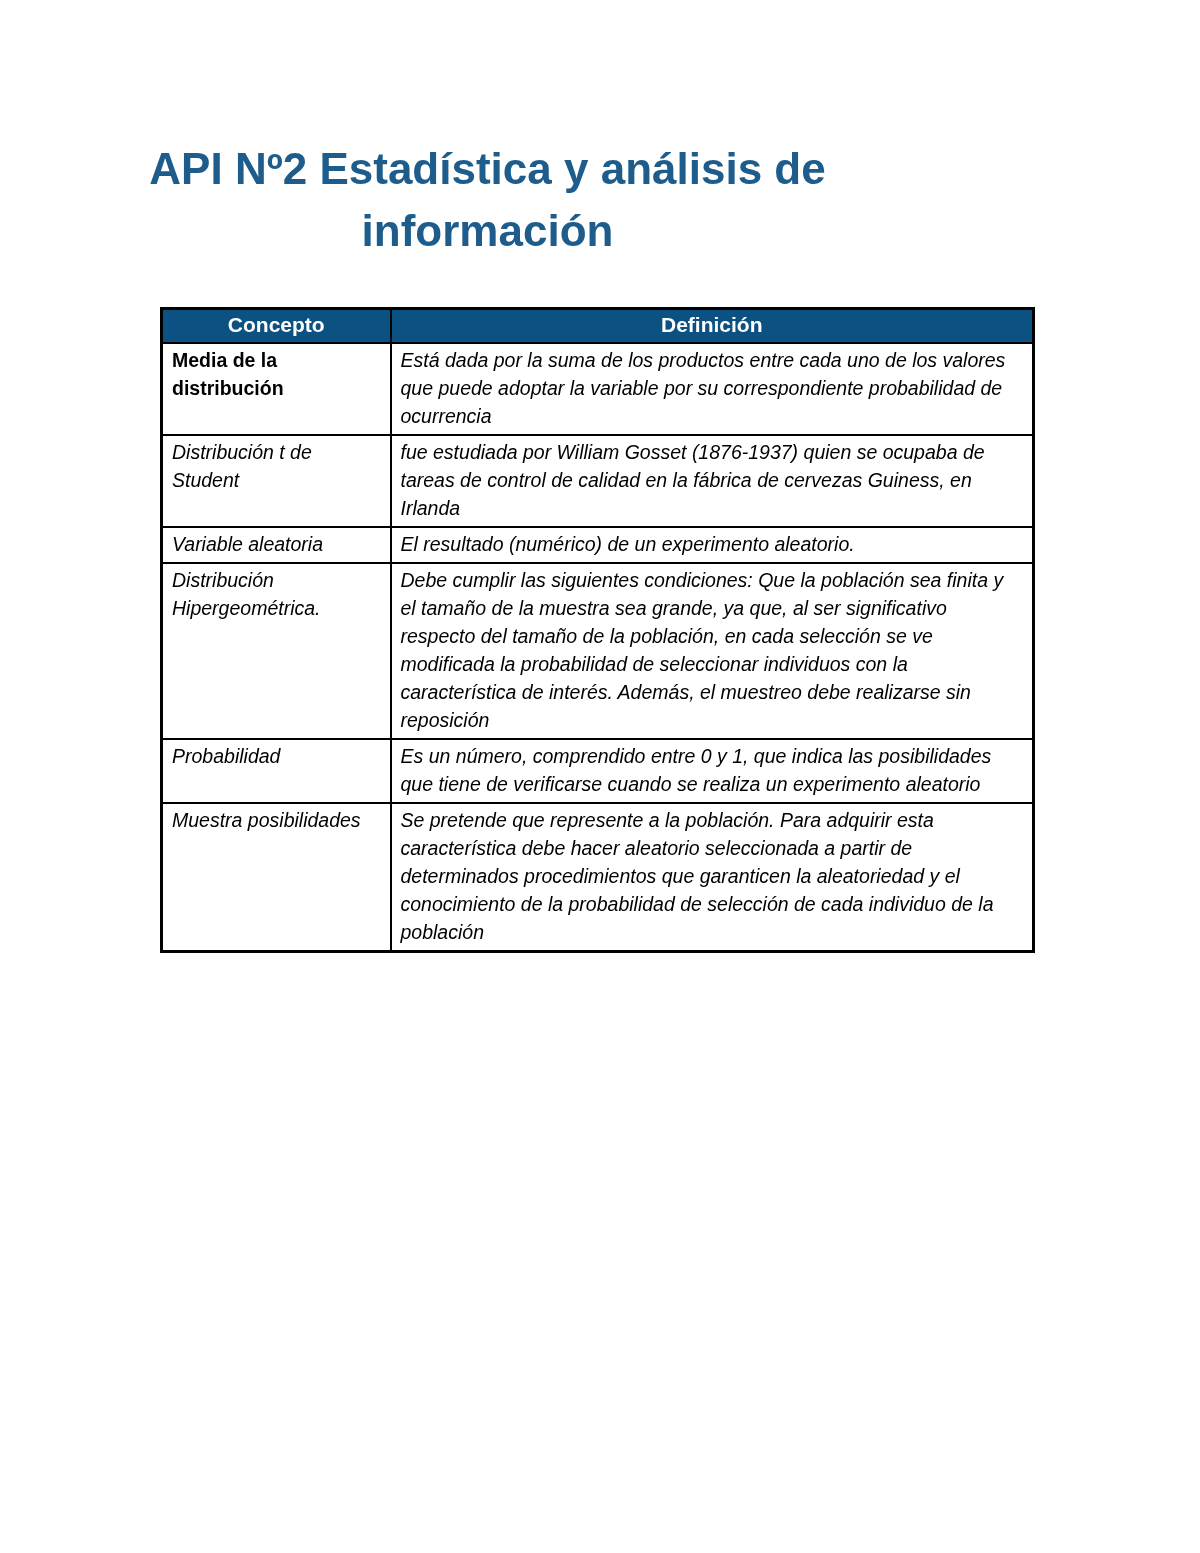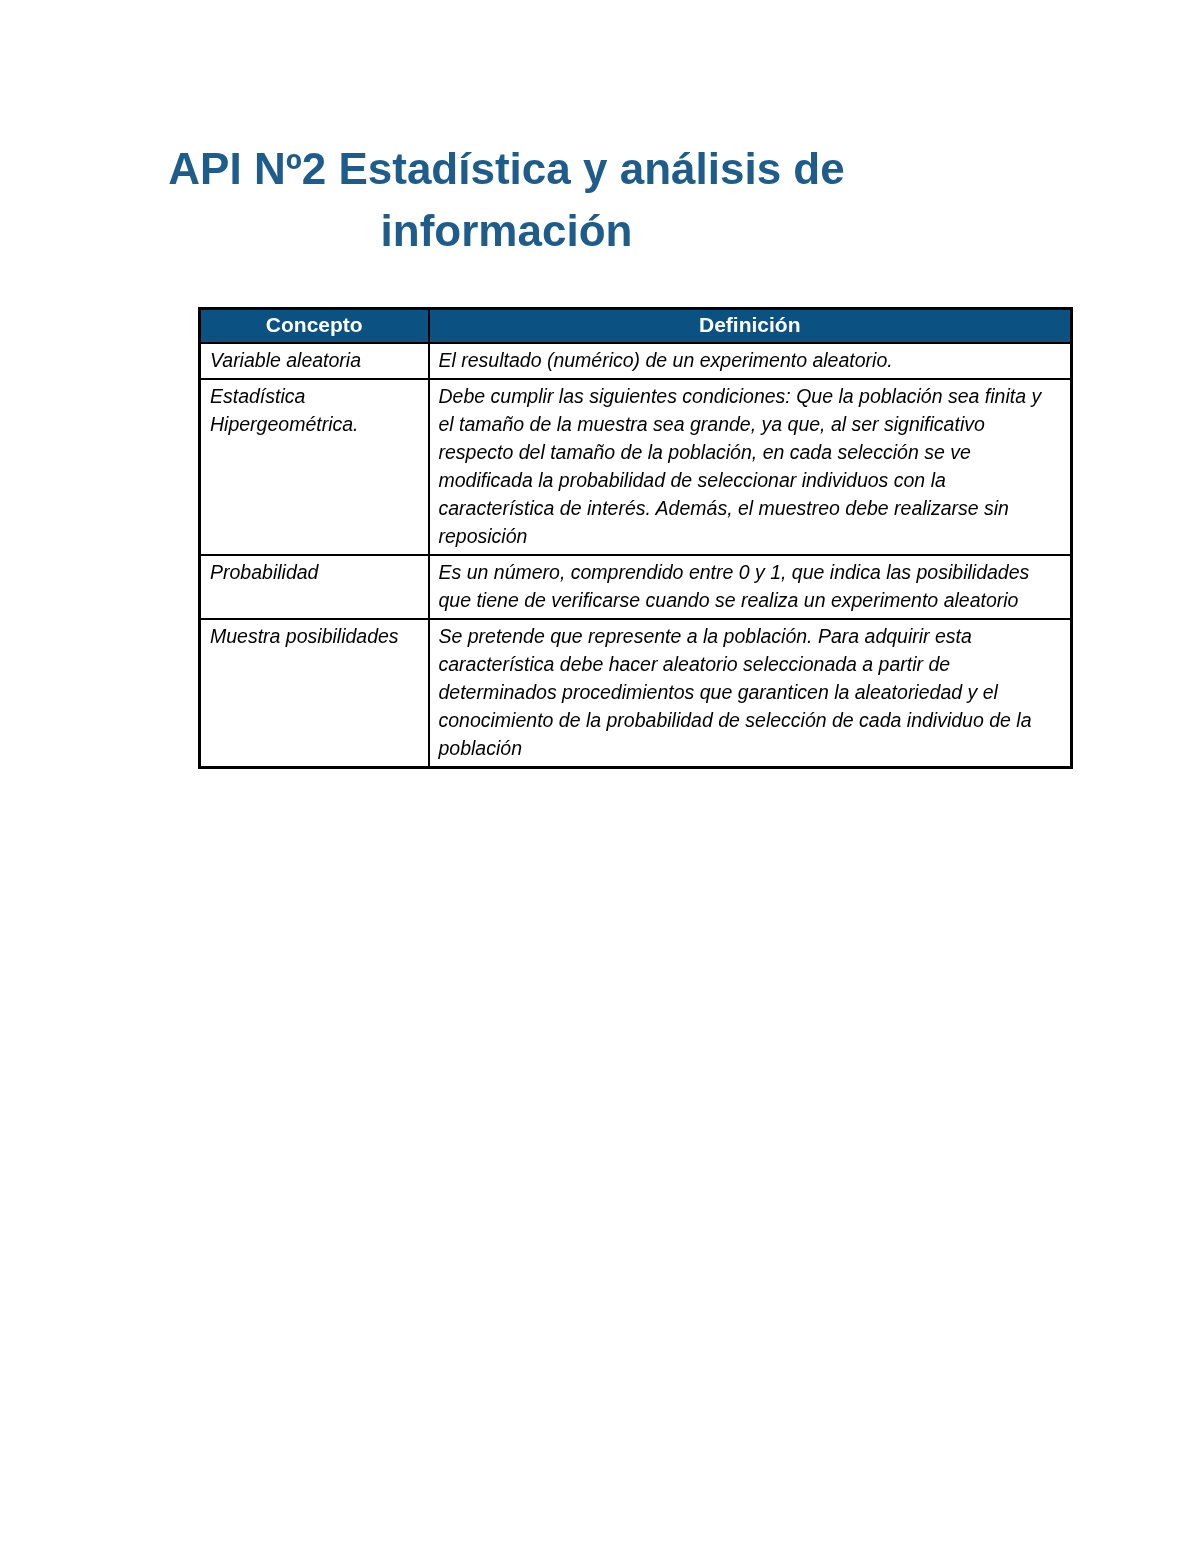--- a/index.html
+++ b/index.html
@@ -18,21 +18,20 @@
     width: 1200px;
     min-height: 1553px;
     font-family: "Liberation Sans", sans-serif;
     color: var(--body-text);
   }
   .page {
     width: 975px;
     min-height: 1553px;
     background: var(--page-bg);
     position: relative;
-    padding-left: 38px;
   }
   .doc-title {
     width: 880px;
     margin: 0 auto;
     padding-top: 138px;
     text-align: center;
     color: var(--title-color);
     font-size: 44px;
     font-weight: bold;
     line-height: 1.42;
@@ -85,25 +84,33 @@
       <col class="col-definicion">
     </colgroup>
     <thead>
       <tr>
         <th>Concepto</th>
         <th>Definición</th>
       </tr>
     </thead>
     <tbody>
       <tr>
+        <td class="cell-concepto concept-bold">Media de la distribución</td>
+        <td class="cell-definicion">Está dada por la suma de los productos entre cada uno de los valores que puede adoptar la variable por su correspondiente probabilidad de ocurrencia</td>
+      </tr>
+      <tr>
+        <td class="cell-concepto">Distribución t de Student</td>
+        <td class="cell-definicion">fue estudiada por William Gosset (1876-1937) quien se ocupaba de tareas de control de calidad en la fábrica de cervezas Guiness, en Irlanda</td>
+      </tr>
+      <tr>
         <td class="cell-concepto">Variable aleatoria</td>
         <td class="cell-definicion">El resultado (numérico) de un experimento aleatorio.</td>
       </tr>
       <tr>
-        <td class="cell-concepto">Estadística Hipergeométrica.</td>
+        <td class="cell-concepto">Distribución Hipergeométrica.</td>
         <td class="cell-definicion">Debe cumplir las siguientes condiciones: Que la población sea finita y el tamaño de la muestra sea grande, ya que, al ser significativo respecto del tamaño de la población, en cada selección se ve modificada la probabilidad de seleccionar individuos con la característica de interés. Además, el muestreo debe realizarse sin reposición</td>
       </tr>
       <tr>
         <td class="cell-concepto">Probabilidad</td>
         <td class="cell-definicion">Es un número, comprendido entre 0 y 1, que indica las posibilidades que tiene de verificarse cuando se realiza un experimento aleatorio</td>
       </tr>
       <tr>
         <td class="cell-concepto">Muestra posibilidades</td>
         <td class="cell-definicion">Se pretende que represente a la población. Para adquirir esta característica debe hacer aleatorio seleccionada a partir de determinados procedimientos que garanticen la aleatoriedad y el conocimiento de la probabilidad de selección de cada individuo de la población</td>
       </tr>

